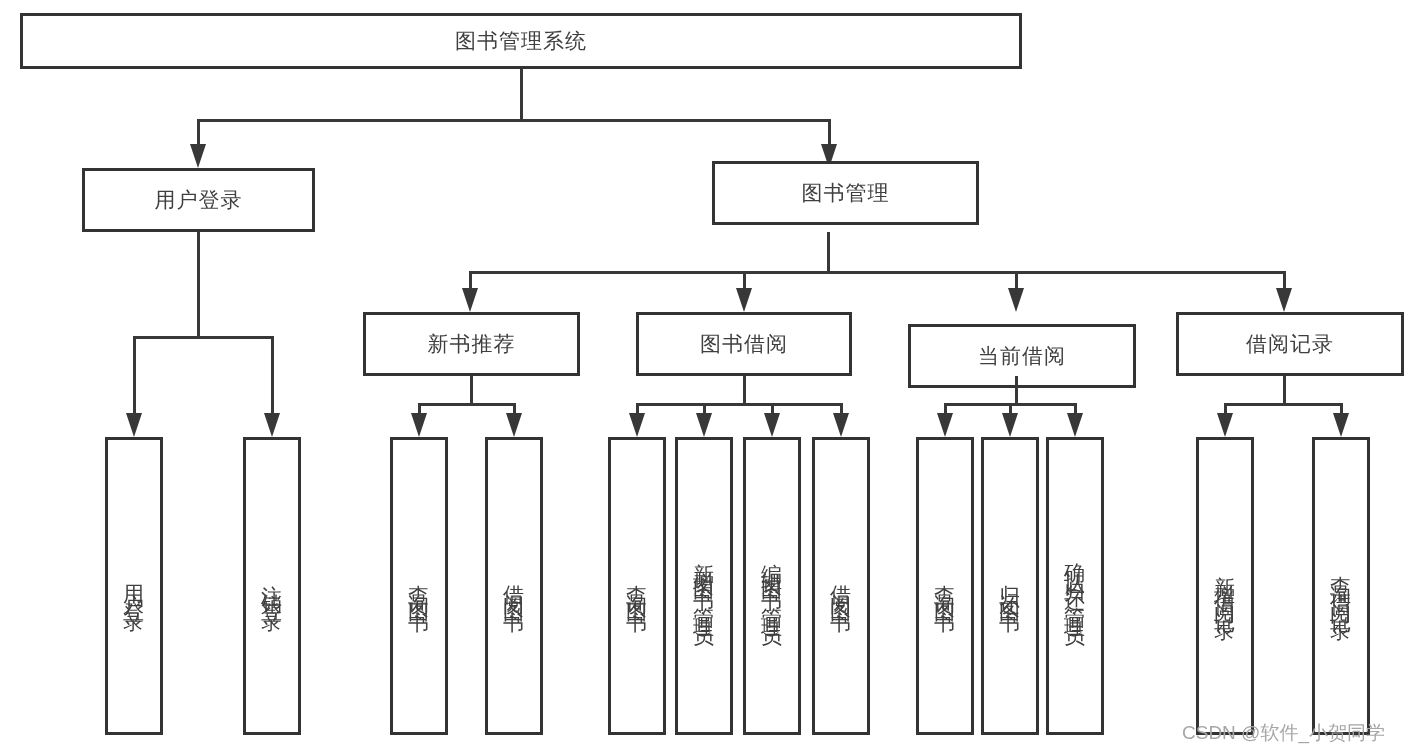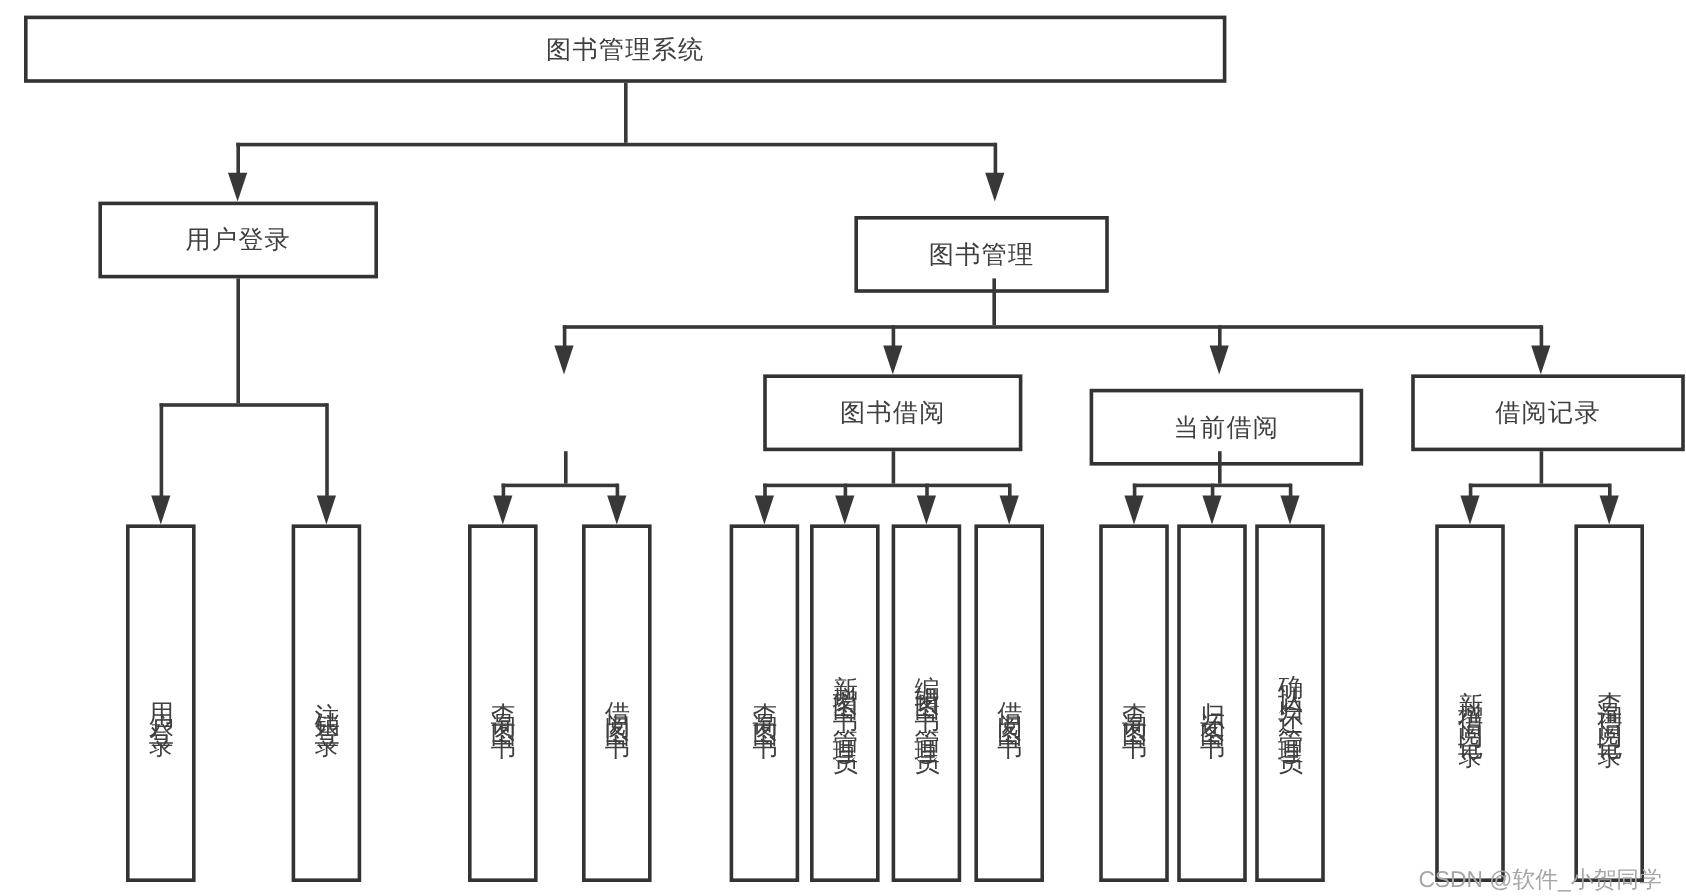--- a/index.html
+++ b/index.html
@@ -58,40 +58,41 @@
   <div class="box h" style="left:20px;top:13px;width:1002px;height:56px">图书管理系统</div>
 
   <div class="vline" style="left:520px;top:69px;height:50px"></div>
   <div class="hline" style="left:197px;top:119px;width:633px"></div>
   <div class="vline" style="left:197px;top:119px;height:27px"></div>
   <div class="vline" style="left:828px;top:119px;height:27px"></div>
   <div class="arrow" style="left:190px;top:144px"></div>
   <div class="arrow" style="left:821px;top:144px"></div>
 
   <div class="box h" style="left:82px;top:168px;width:233px;height:64px">用户登录</div>
-  <div class="box h" style="left:712px;top:180px;width:212px;height:64px">图书管理</div>
+  <div class="box h" style="left:712px;top:161px;width:267px;height:64px">图书管理</div>
 
   <div class="vline" style="left:197px;top:232px;height:104px"></div>
   <div class="hline" style="left:133px;top:336px;width:140px"></div>
   <div class="vline" style="left:133px;top:336px;height:79px"></div>
   <div class="vline" style="left:271px;top:336px;height:79px"></div>
   <div class="arrow" style="left:126px;top:413px"></div>
   <div class="arrow" style="left:264px;top:413px"></div>
 
   <div class="vline" style="left:827px;top:232px;height:39px"></div>
   <div class="hline" style="left:469px;top:271px;width:816px"></div>
   <div class="vline" style="left:469px;top:271px;height:19px"></div>
   <div class="vline" style="left:743px;top:271px;height:19px"></div>
   <div class="vline" style="left:1015px;top:271px;height:19px"></div>
   <div class="vline" style="left:1283px;top:271px;height:19px"></div>
   <div class="arrow" style="left:462px;top:288px"></div>
   <div class="arrow" style="left:736px;top:288px"></div>
   <div class="arrow" style="left:1008px;top:288px"></div>
   <div class="arrow" style="left:1276px;top:288px"></div>
 
+  <div class="box h" style="left:363px;top:312px;width:217px;height:64px">新书推荐</div>
   <div class="box h" style="left:636px;top:312px;width:216px;height:64px">图书借阅</div>
   <div class="box h" style="left:908px;top:324px;width:228px;height:64px">当前借阅</div>
   <div class="box h" style="left:1176px;top:312px;width:228px;height:64px">借阅记录</div>
 
   <div class="vline" style="left:470px;top:376px;height:27px"></div>
   <div class="hline" style="left:418px;top:403px;width:97px"></div>
   <div class="vline" style="left:418px;top:403px;height:12px"></div>
   <div class="vline" style="left:513px;top:403px;height:12px"></div>
   <div class="arrow" style="left:411px;top:413px"></div>
   <div class="arrow" style="left:506px;top:413px"></div>

